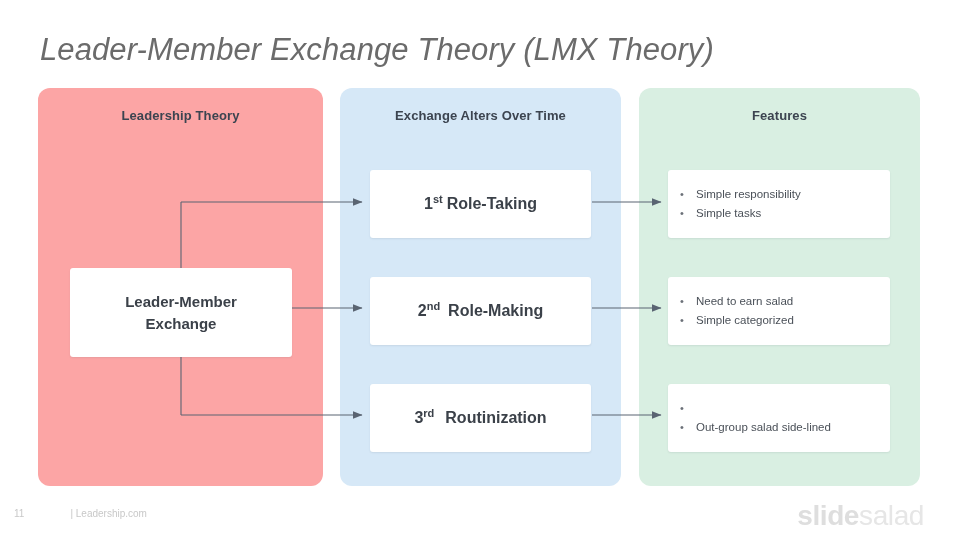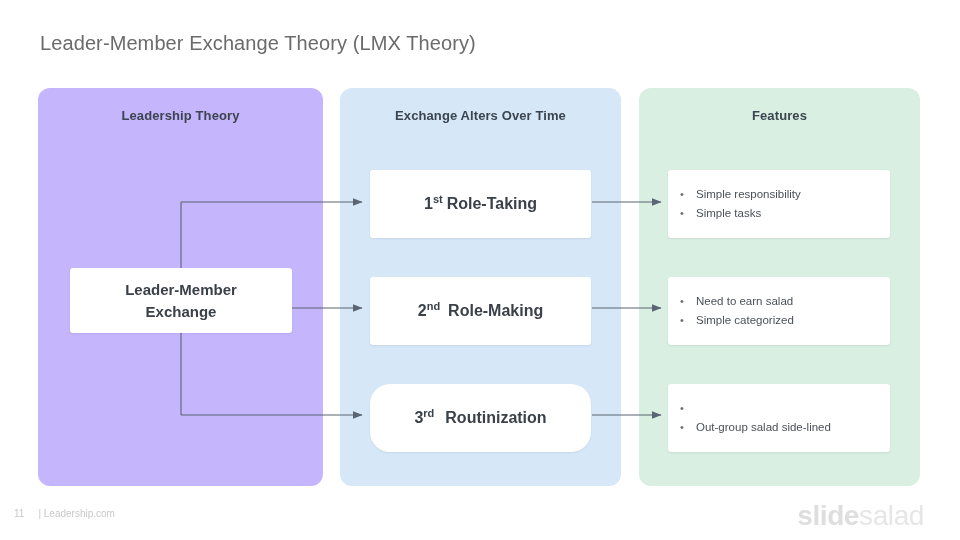--- a/index.html
+++ b/index.html
@@ -14,35 +14,36 @@
     overflow: hidden;
     font-family: "Liberation Sans", sans-serif;
     -webkit-font-smoothing: antialiased;
   }
 
   
   .slide-title {
     position: absolute;
     left: 40px;
     top: 32px;
-    font-size: 20px;
+    font-size: 31px;
     font-weight: 400;
     color: #6b6b6b;
     letter-spacing: 0.1px;
     white-space: nowrap;
+    font-style: italic;
   }
 
   
   .panel {
     position: absolute;
     top: 88px;
     height: 398px;
     border-radius: 12px;
   }
-  .panel-left   { left: 38px;  width: 285px; background: #c4b5fd; }
+  .panel-left   { left: 38px;  width: 285px; background: #fca5a5; }
   .panel-mid    { left: 340px; width: 281px; background: #d6e8f7; }
   .panel-right  { left: 639px; width: 281px; background: #d9efe2; }
 
   .panel-header {
     position: absolute;
     top: 20px;
     width: 100%;
     text-align: center;
     font-size: 13px;
     font-weight: bold;
@@ -56,21 +57,21 @@
     background: #ffffff;
     border-radius: 3px;
     box-shadow: 0 1px 2px rgba(60,70,90,0.10);
   }
 
   
   .card-anchor {
     left: 70px;
     top: 268px;
     width: 222px;
-    height: 65px;
+    height: 89px;
     display: flex;
     align-items: center;
     justify-content: center;
   }
   .card-anchor .anchor-text {
     text-align: center;
     font-size: 15px;
     font-weight: bold;
     color: #3b4149;
     line-height: 1.42;
@@ -80,21 +81,21 @@
   .card-stage {
     left: 370px;
     width: 221px;
     height: 68px;
     display: flex;
     align-items: center;
     justify-content: center;
   }
   .stage-1 { top: 170px; }
   .stage-2 { top: 277px; }
-  .stage-3 { top: 384px; border-radius: 20px; }
+  .stage-3 { top: 384px; }
 
   .stage-text {
     font-size: 16px;
     font-weight: bold;
     color: #3b4149;
     white-space: nowrap;
   }
   .stage-text .ord {
     font-size: 16px;
     font-weight: bold;
@@ -149,20 +150,21 @@
 
   
   .footer-left {
     position: absolute;
     left: 14px;
     top: 508px;
     font-size: 10px;
     color: #c8c8c8;
     display: flex;
     align-items: center;
+    gap: 32px;
   }
   .footer-left .page-num { margin-right: 14px; }
 
   .brand {
     position: absolute;
     right: 36px;
     top: 500px;
     font-size: 28px;
     letter-spacing: -0.4px;
     color: #e2e2e2;

